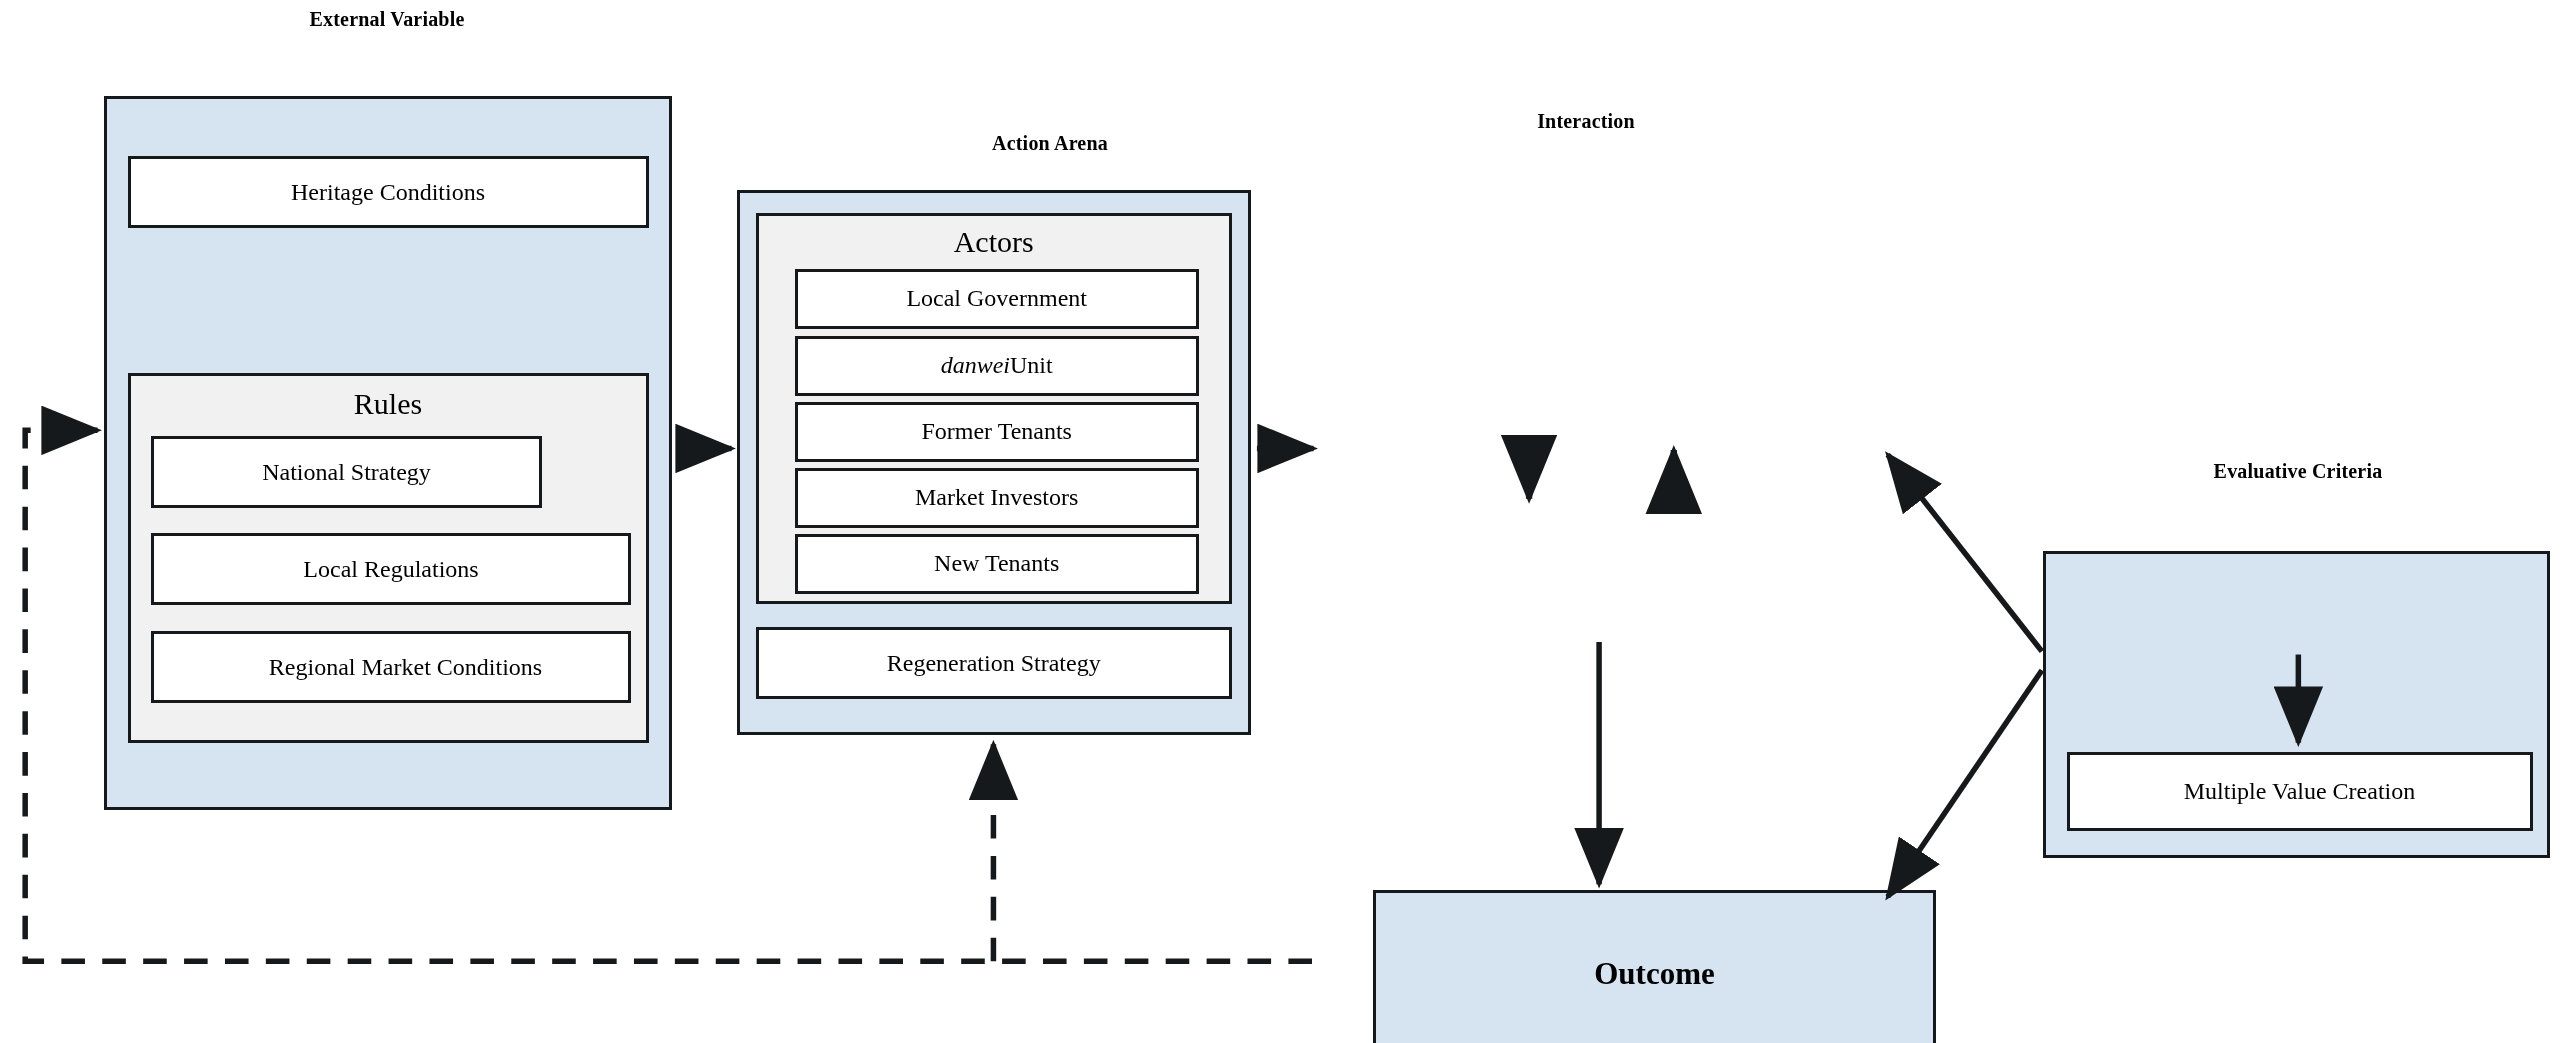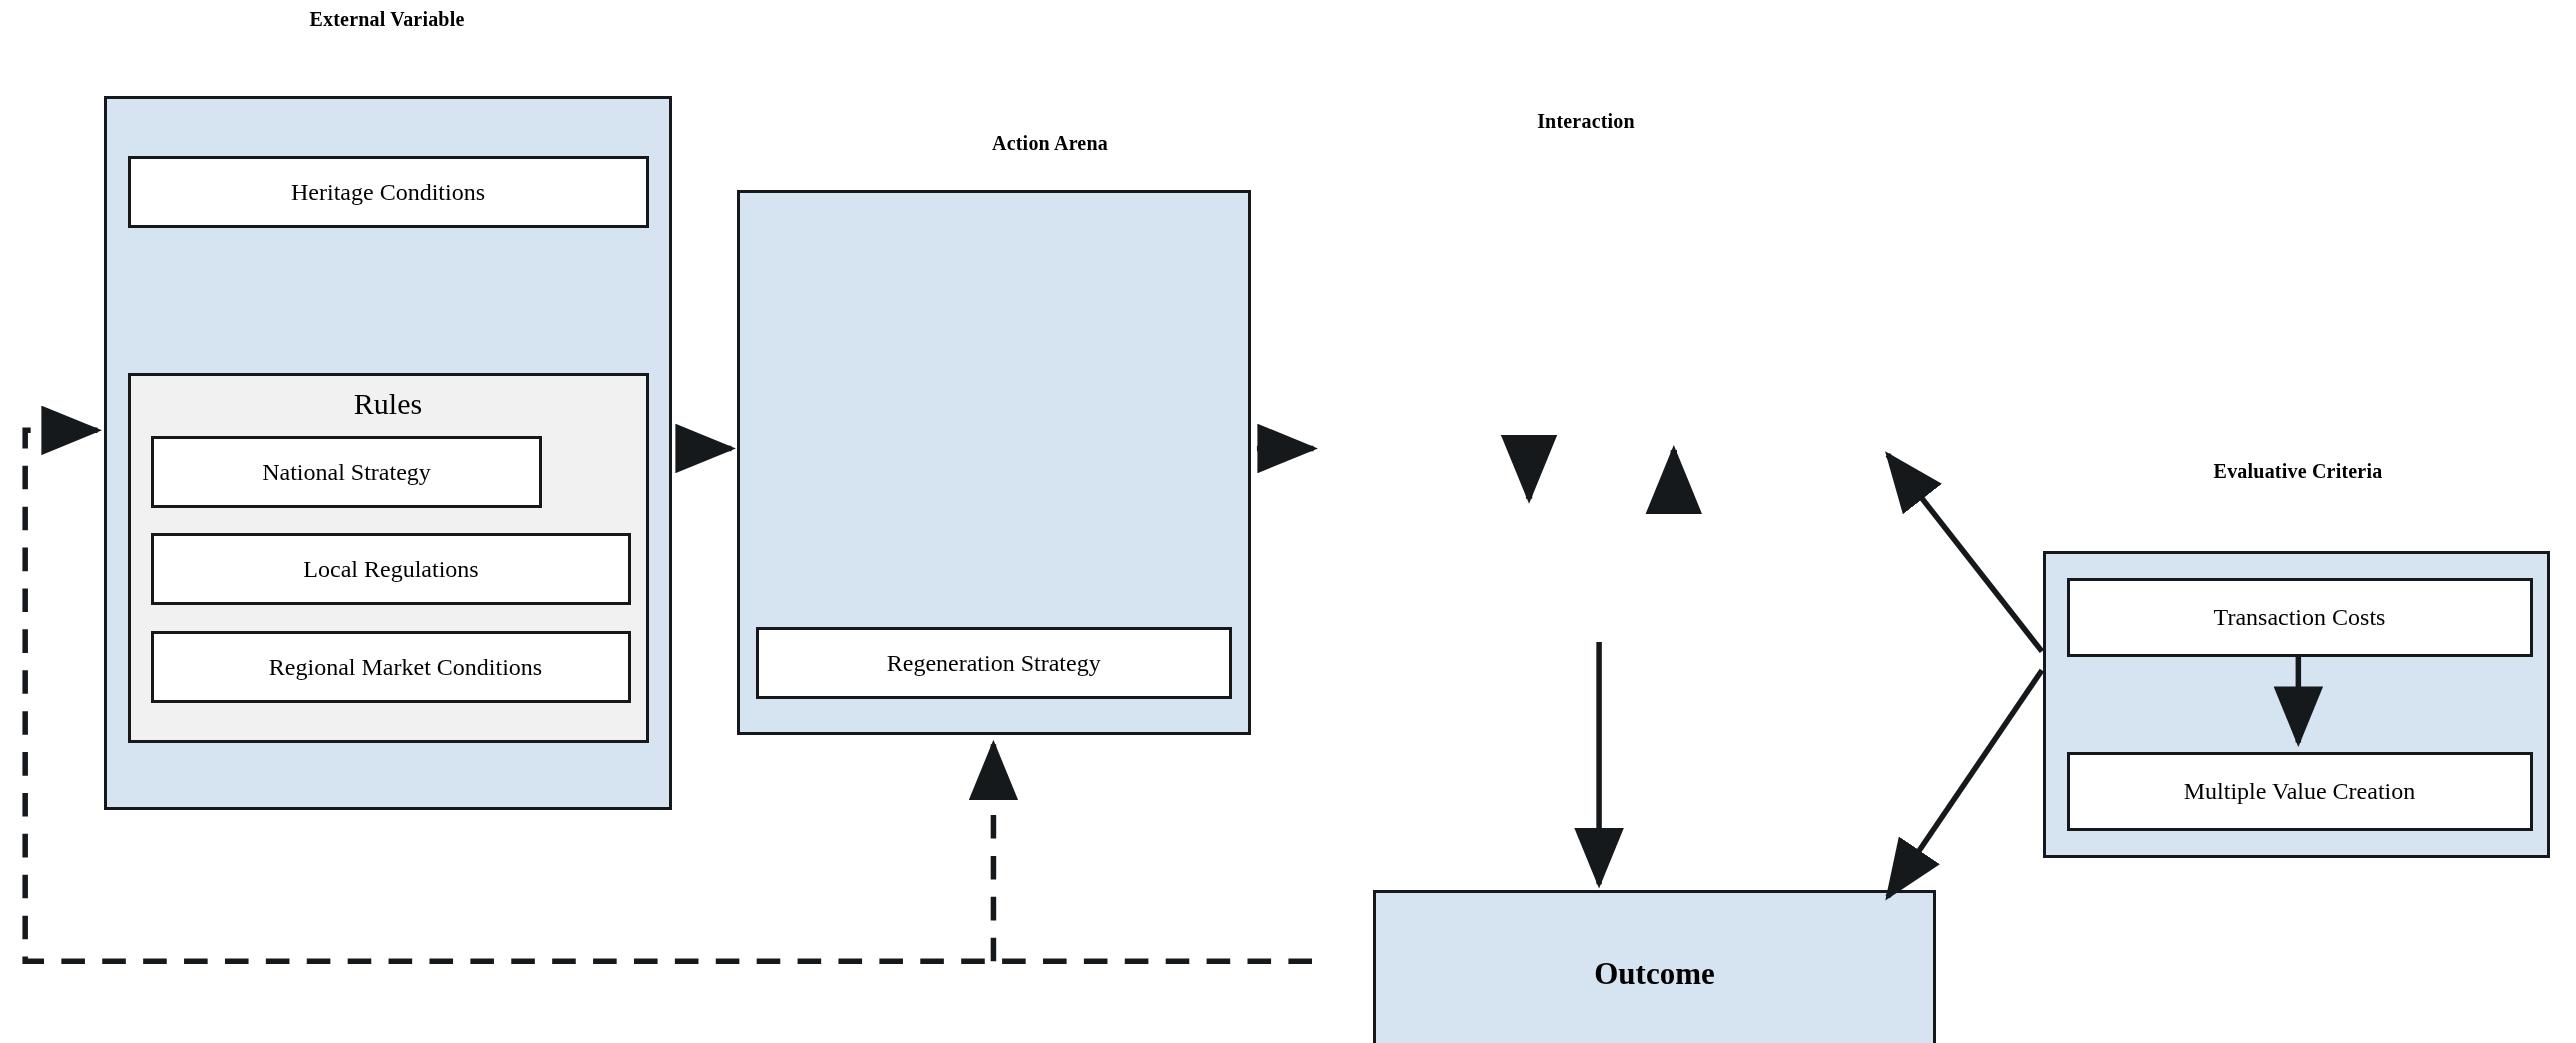--- a/index.html
+++ b/index.html
@@ -111,27 +111,40 @@
       <div class="grouplabel" style="top:11px;">Rules</div>
 
       <div class="leaf" style="left:20.5px; top:60px; width:391px; height:72px;">National Strategy</div>
       <div class="leaf" style="left:20.5px; top:157px; width:480px; height:72px;">Local Regulations</div>
       <div class="leaf" style="left:20.5px; top:255px; width:480px; height:72px;padding-left:29px;">Regional Market Conditions</div>
     </div>
   </div>
 
   <div class="panel" style="left:737px; top:190px; width:514px; height:545px;">
 
+    <div class="subpanel" style="left:15.7px; top:19.7px; width:476px; height:391px;">
+      <div class="grouplabel" style="top:9.4px;">Actors</div>
+
+      <div class="leaf" style="left:36px; top:53px; width:404px; height:60px;">Local Government</div>
+
+      <div class="leaf" style="left:36px; top:120px; width:404px; height:60px;">
+        <span class="italic">danwei</span>
+          <span> Unit</span>
+      </div>
+
+      <div class="leaf" style="left:36px; top:186px; width:404px; height:60px;">Former Tenants</div>
+      <div class="leaf" style="left:36px; top:252px; width:404px; height:60px;">Market Investors</div>
+      <div class="leaf" style="left:36px; top:318px; width:404px; height:60px;">New Tenants</div>
+    </div>
 
     <div class="leaf" style="left:15.7px; top:434px; width:476px; height:72px;">Regeneration Strategy</div>
   </div>
 
 
   <div class="panel" style="left:2043px; top:551px; width:507px; height:307px;">
-    <div class="leaf" style="left:20.5px; top:23.6px; width:466px; height:79px;">Transaction Costs</div>
     <div class="leaf" style="left:20.5px; top:198px; width:466px; height:79px;">Multiple Value Creation</div>
   </div>
 
   <div class="outcome-box" style="left:1373px; top:890px; width:563px; height:167px;">Outcome</div>
 
   <svg class="overlay" viewBox="0 0 3275 1327">
     <defs>
       <marker id="ah" markerWidth="11" markerHeight="9" refX="10.2" refY="4.5" orient="auto" markerUnits="strokeWidth">
         <path d="M0,0 L11,4.5 L0,9 z" fill="#16191c"></path>
       </marker>

